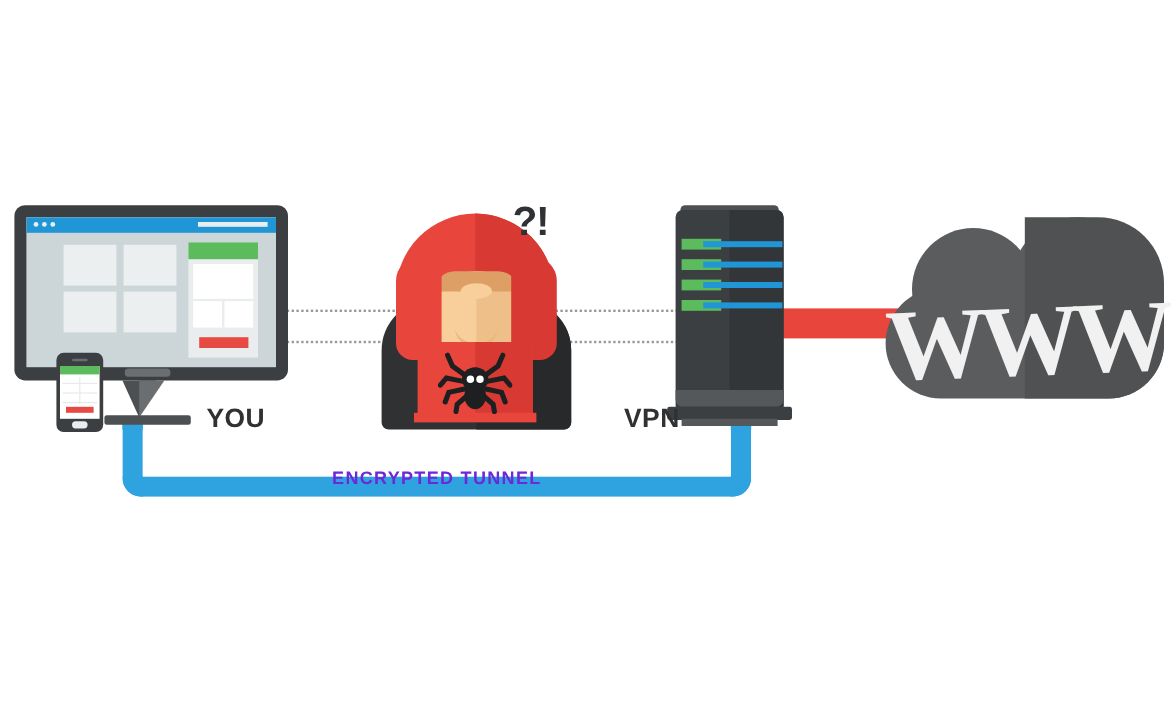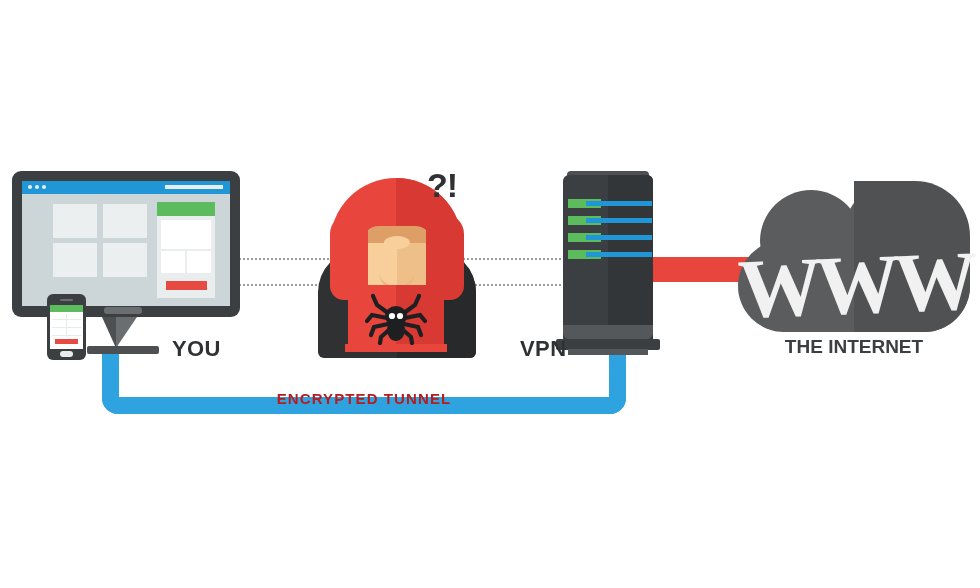--- a/index.html
+++ b/index.html
@@ -342,21 +342,21 @@
   }
   #tunnel-stub-right {
     left: 609px; top: 352px;
     width: 17px; height: 6px;
     background: #2fa2e0;
   }
   #tunnel-label {
     left: 102px; top: 390px;
     width: 524px;
     text-align: center;
-    color: #b91c1c;
+    color: #6d28d9;
     font-size: 15px;
     font-weight: bold;
     letter-spacing: 1.1px;
   }
 
   
   .node-label {
     font-size: 22px;
     font-weight: bold;
     color: #2f3133;
@@ -487,15 +487,14 @@
   <div class="abs" id="server-foot"></div>
   <div class="abs" id="server-foot-bar"></div>
 
   <div class="abs node-label" id="label-vpn">VPN</div>
 
   <div class="abs cloud-part" id="cloud-lobe-a"></div>
   <div class="abs cloud-part" id="cloud-lobe-b"></div>
   <div class="abs cloud-part" id="cloud-base"></div>
   <div class="abs" id="cloud-shade"></div>
   <div class="abs" id="www-text">WWW</div>
-  <div class="abs" id="internet-label">THE INTERNET</div>
 
 </div>
 
 </body></html>

